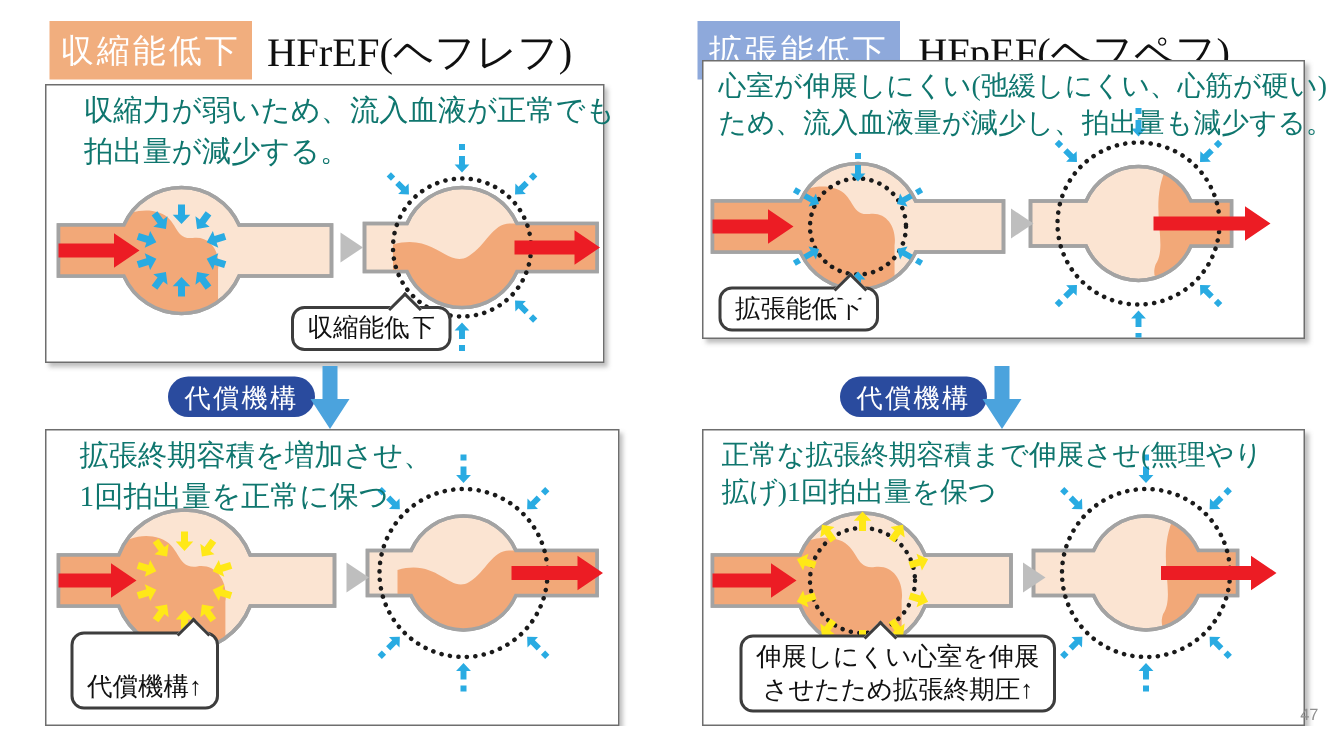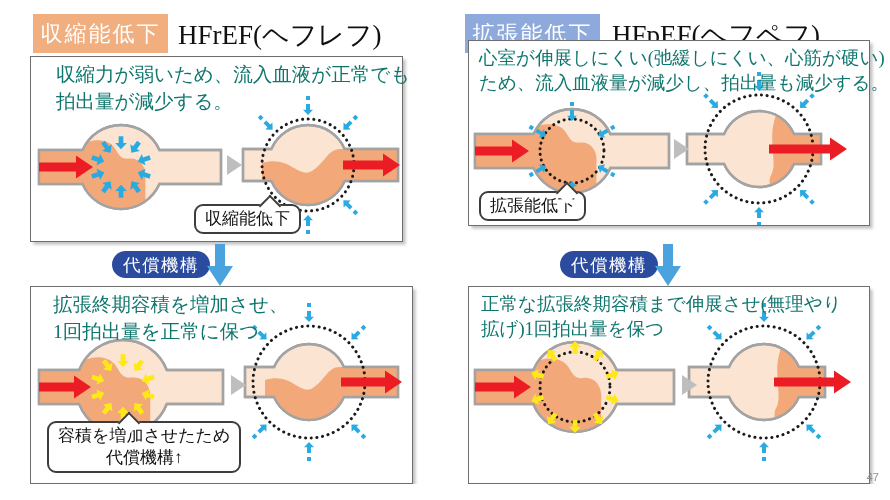--- a/index.html
+++ b/index.html
@@ -239,21 +239,21 @@
           </g>
         </g>
         <polygon points="0,-10 15,0 0,10" fill="#BEBEBE" transform="translate(200 98)"></polygon>
       </svg>
     <div class="desc" style="left:22px;">
       <span>拡張終期容積を増加させ、</span><br>
       <span>1回拍出量を正常に保つ</span>
     </div>
     <div class="bubble" style="left:16px;top:134px;">
       <span class="notch" style="left:72px;"></span>
-      <span>容積を増加させたため</span><br>
+      <br>
       <span>代償機構↑</span>
     </div>
   </div>
 
   <div class="panel" style="left:468px;top:286px;width:400px;height:196px;">
     <svg id="svg4" width="400" height="196" viewBox="0 0 400 196">
         <g>
           <defs>
             <clipPath id="clip7">
               <path d="M 6 83 L 64.33466668800068 83 A 45 45 0 0 1 147.66533331199932 83 L 205 83 L 205 117 L 147.66533331199932 117 A 45 45 0 0 1 64.33466668800068 117 L 6 117 Z"></path>
@@ -306,16 +306,21 @@
           <g>
             <path d="M 382 95 L 365 83.5 L 365 90.4 L 305 90.4 L 305 99.6 L 365 99.6 L 365 106.5 Z" fill="#EC1C24"></path>
           </g>
         </g>
         <polygon points="0,-10 15,0 0,10" fill="#BEBEBE" transform="translate(213 98)"></polygon>
       </svg>
     <div class="desc small" style="left:12px;">
       <span>正常な拡張終期容積まで伸展させ(無理やり</span><br>
       <span>拡げ)1回拍出量を保つ</span>
     </div>
+    <div class="bubble" style="left:24px;top:136px;">
+      <span class="notch" style="left:84px;"></span>
+      <span>伸展しにくい心室を伸展</span><br>
+      <span>させたため拡張終期圧↑</span>
+    </div>
   </div>
 
   <div class="page-num">47</div>
 </div>
 
 </body></html>

